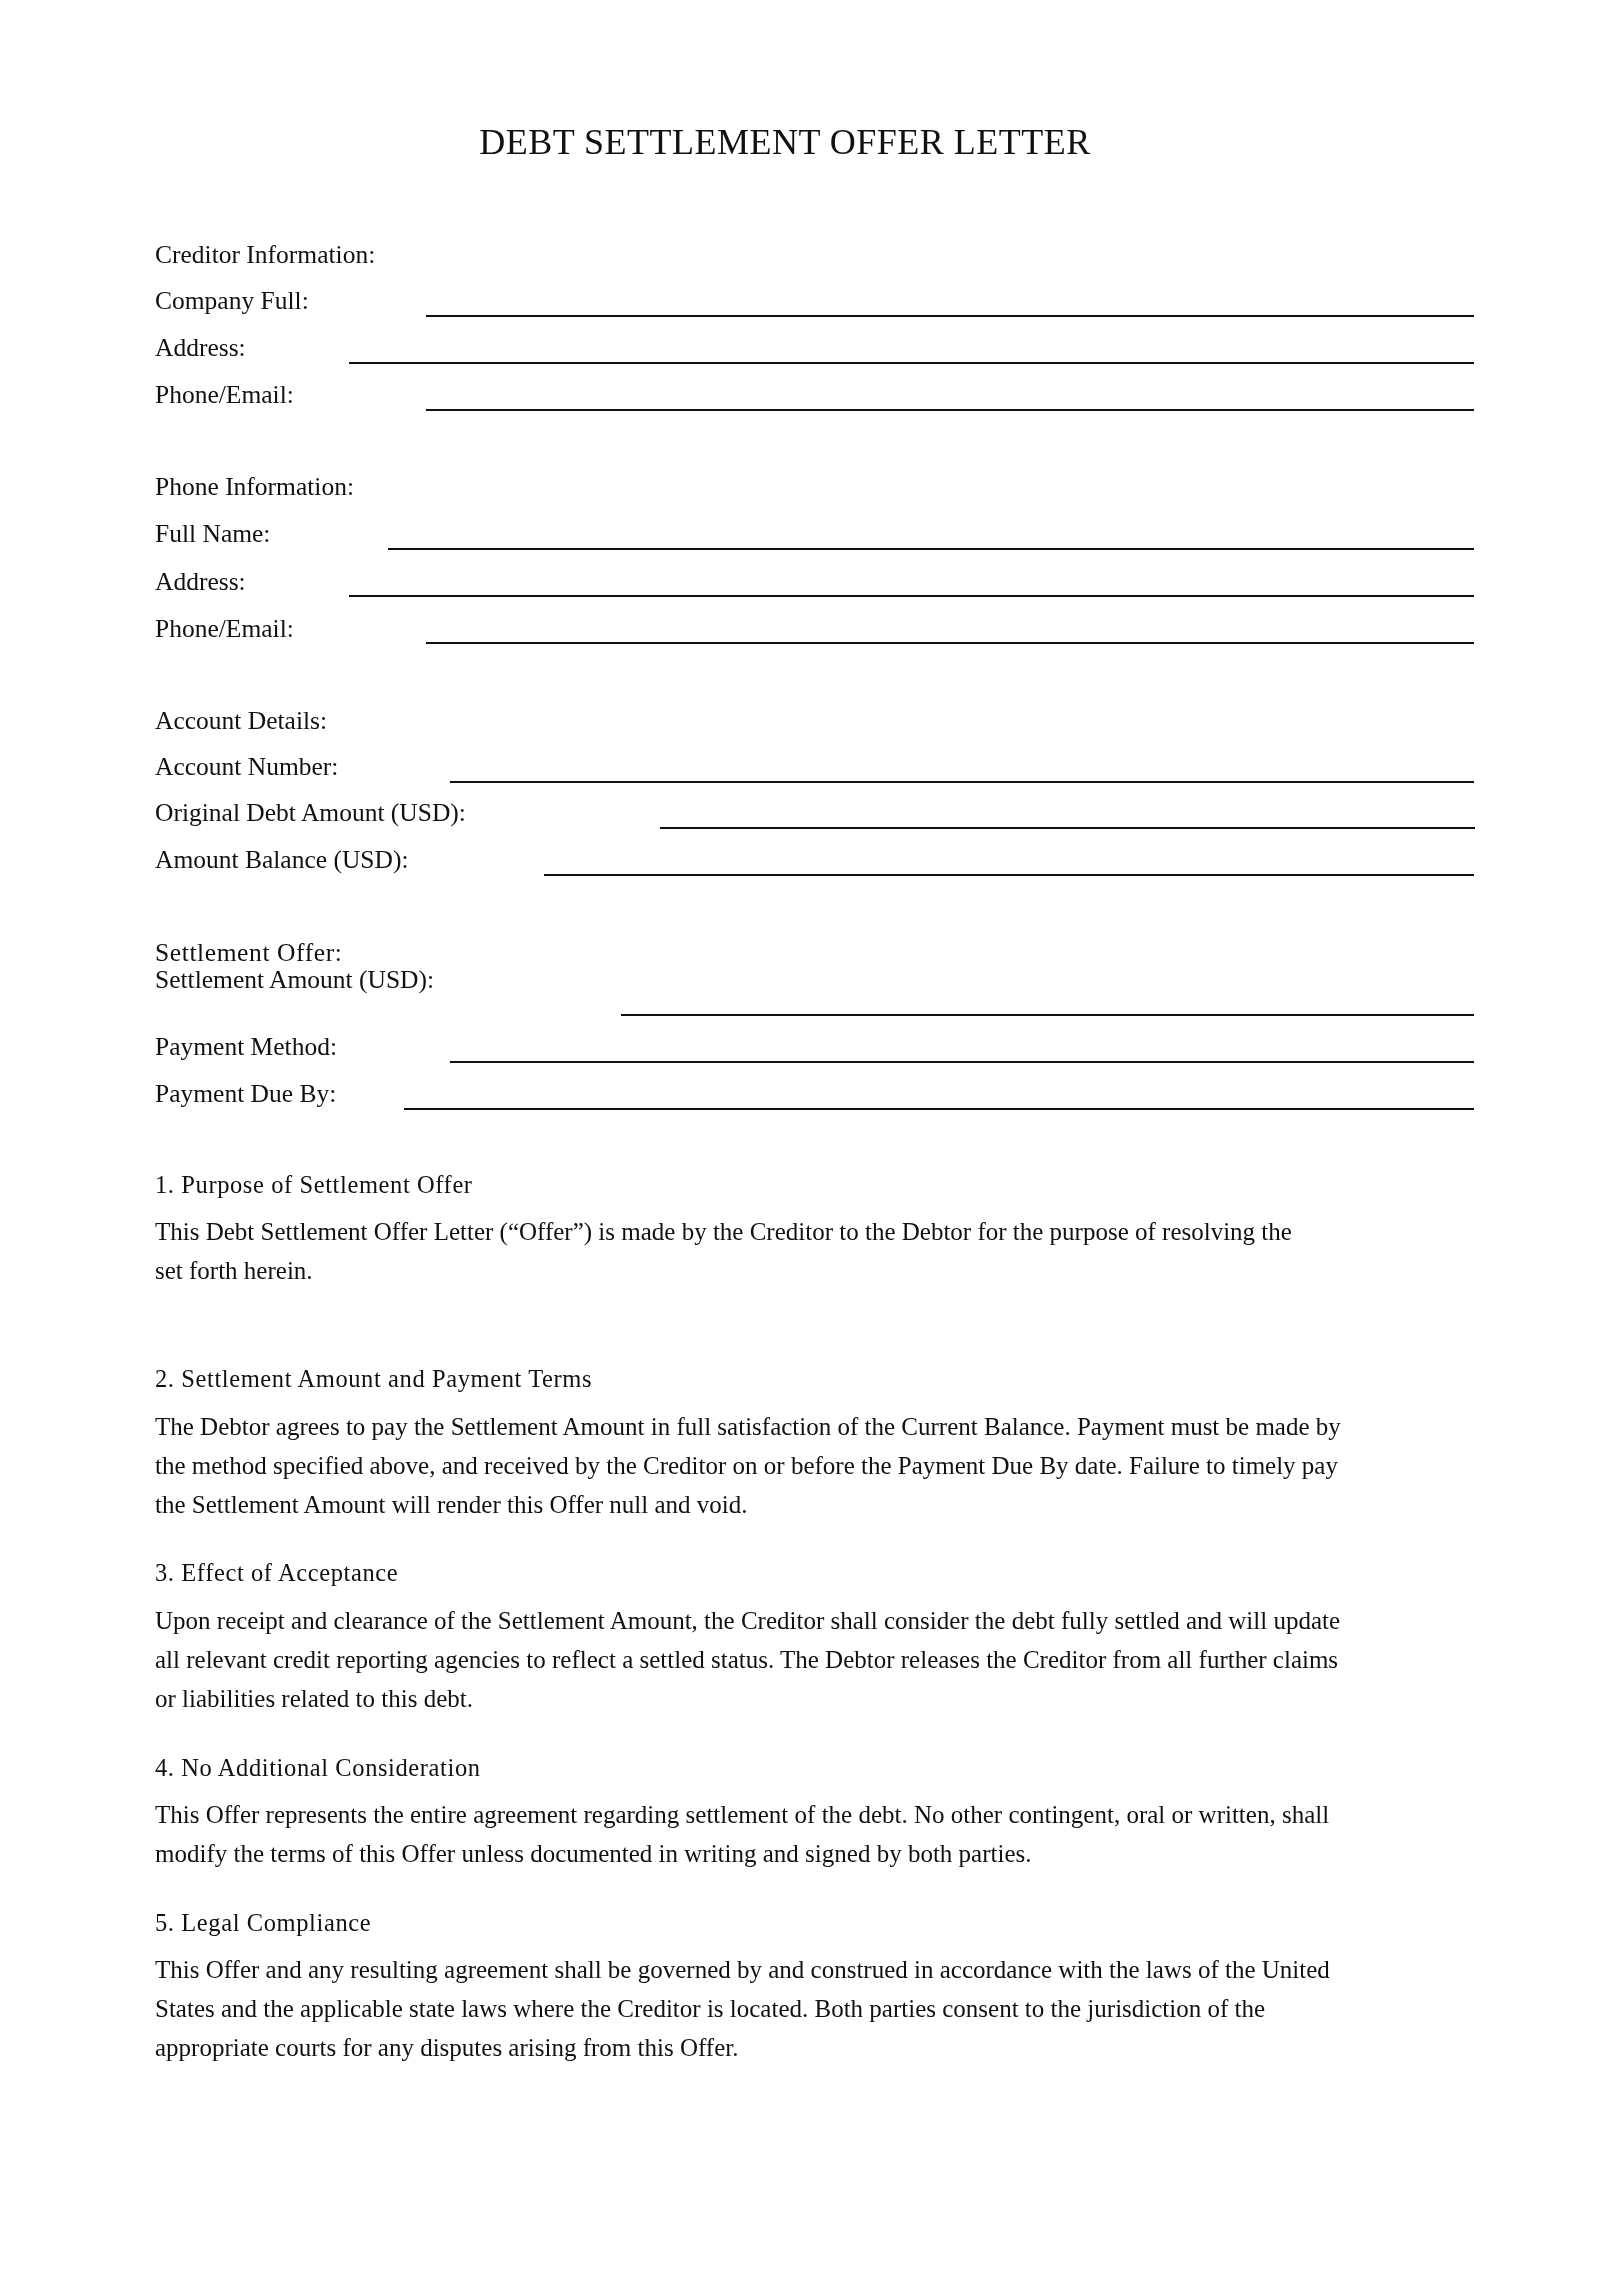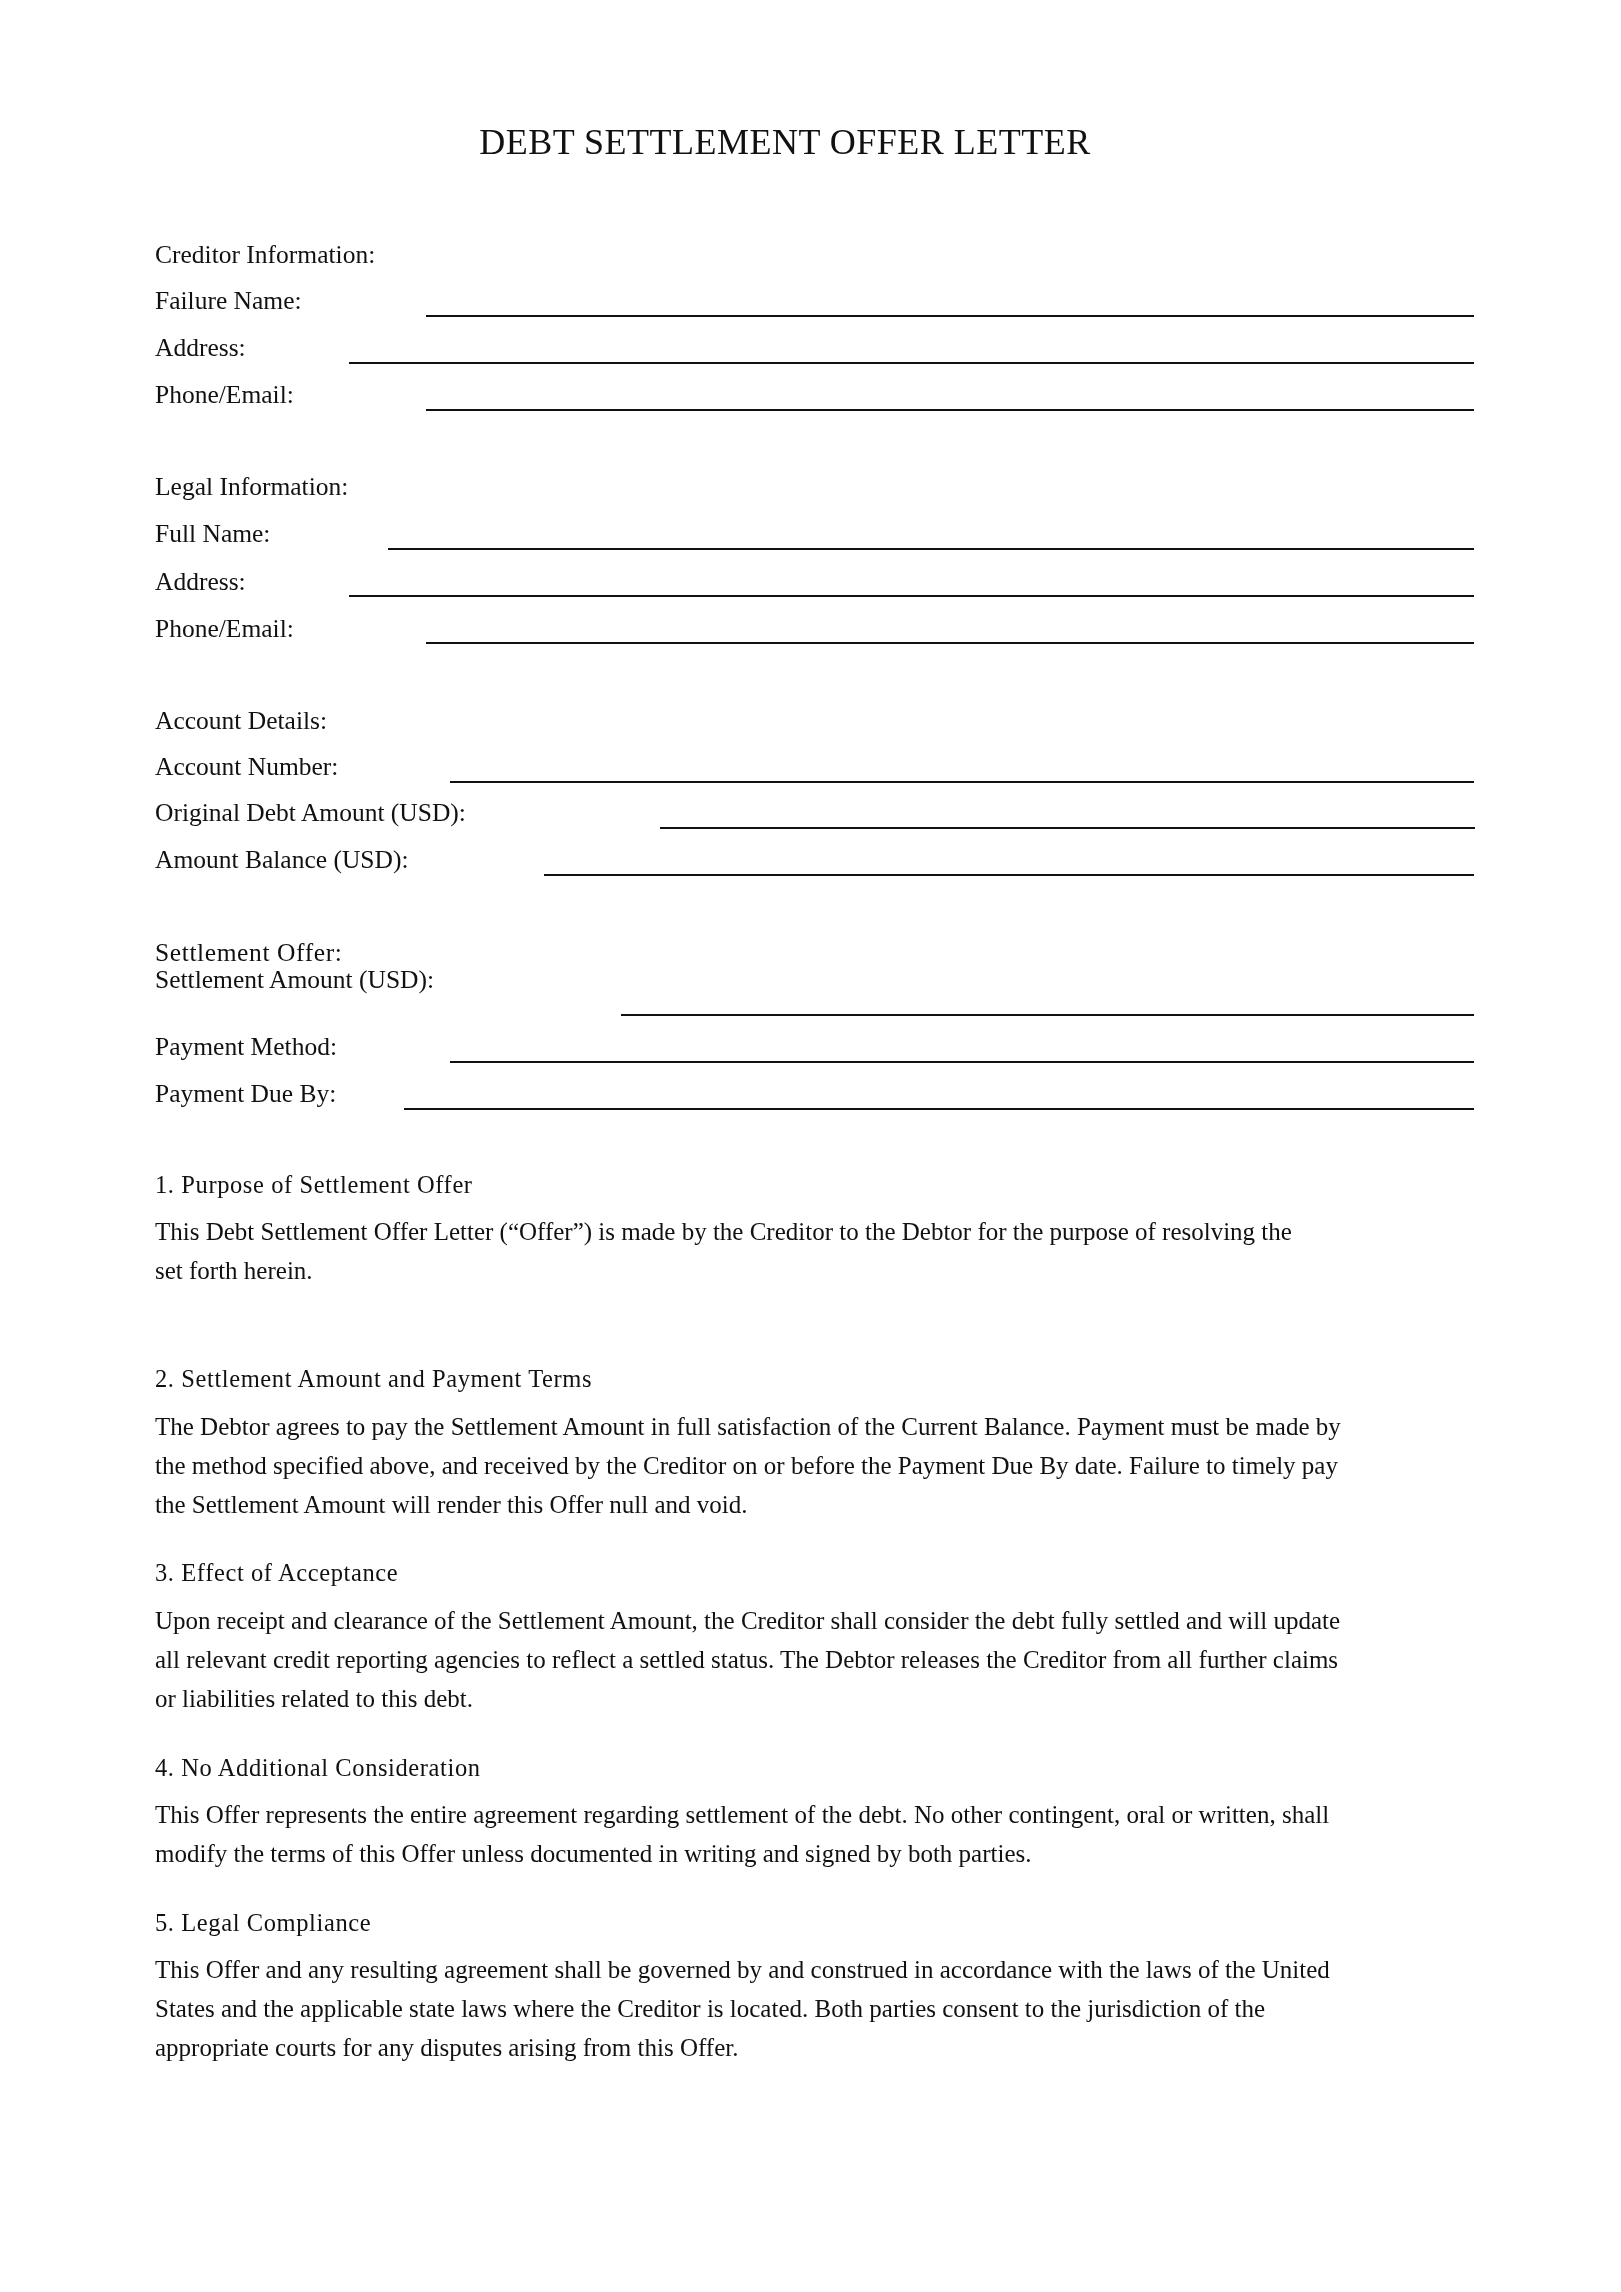--- a/index.html
+++ b/index.html
@@ -14,34 +14,34 @@
                  font-family: "Liberation Serif", serif; font-size: 23.5px; padding: 0 5.9px; box-sizing: border-box; }
   .h { position: absolute; left: 155px; font-size: 24.5px; letter-spacing: 0.6px; line-height: 31px; white-space: nowrap; }
   .p { position: absolute; left: 155px; width: 1323px; font-size: 25px; line-height: 39px; }
 </style>
 </head>
 <body>
 
 <div class="title">DEBT SETTLEMENT OFFER LETTER</div>
 
 <div class="lbl" style="top:239px">Creditor Information:</div>
-<div class="lbl" style="top:285px">Failure Name:</div>
+<div class="lbl" style="top:285px">Company Full:</div>
 <div class="fline" style="left:426px; width:1048px; top:315px">
   <input value="" style="">
 </div>
 <div class="lbl" style="top:332px">Address:</div>
 <div class="fline" style="left:349px; width:1125px; top:362px">
   <input value="" style="">
 </div>
 <div class="lbl" style="top:379px">Phone/Email:</div>
 <div class="fline" style="left:426px; width:1048px; top:409px">
   <input value="" style="">
 </div>
 
-<div class="lbl" style="top:471px">Legal Information:</div>
+<div class="lbl" style="top:471px">Phone Information:</div>
 <div class="lbl" style="top:518px">Full Name:</div>
 <div class="fline" style="left:388px; width:1086px; top:548px">
   <input value="" style="">
 </div>
 <div class="lbl" style="top:566px">Address:</div>
 <div class="fline" style="left:349px; width:1125px; top:595px">
   <input value="" style="">
 </div>
 <div class="lbl" style="top:613px">Phone/Email:</div>
 <div class="fline" style="left:426px; width:1048px; top:642px">

